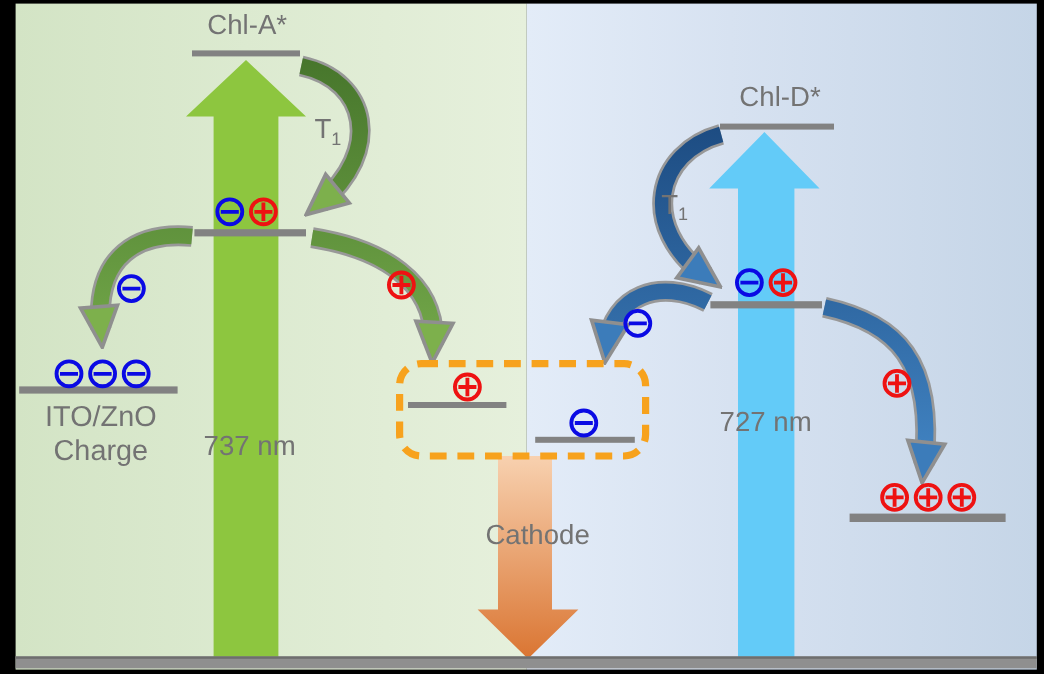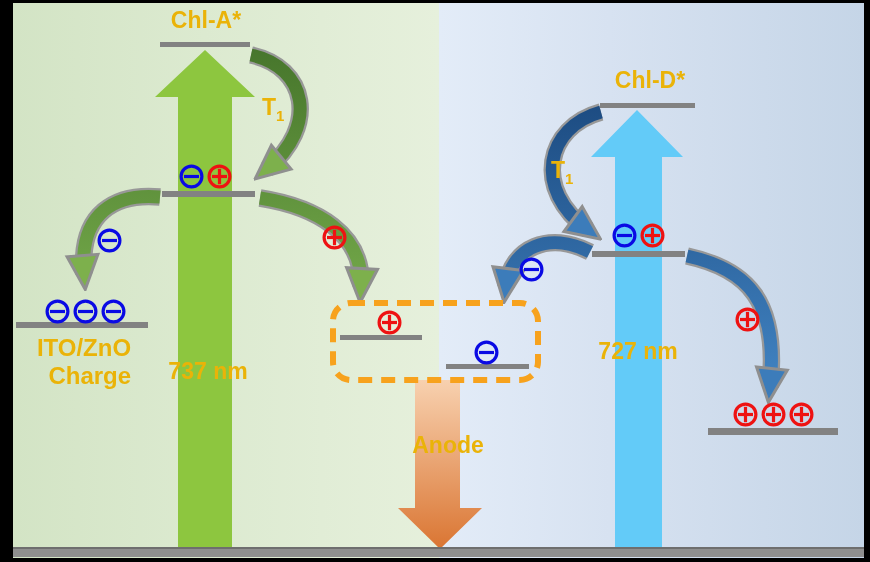--- a/index.html
+++ b/index.html
@@ -16,26 +16,26 @@
   .panel-right{
     left:439px;width:425px;
     background:linear-gradient(to right,#e3ecf8 0%,#d7e2f1 40%,#c5d5e7 100%);
   }
   .overlay{position:absolute;left:0;top:0;pointer-events:none;}
   .substrate{
     position:absolute;left:13px;top:547px;width:851px;height:10px;
     border-top:2px solid #6e6e6e;box-sizing:border-box;
   }
   .label{
-    position:absolute;font-weight:700;color:#eab308;font-size:23px;
+    position:absolute;font-weight:400;color:#737373;font-size:23px;
     white-space:nowrap;line-height:1.1;
   }
   .centered{transform:translateX(-50%);text-align:center;}
   .label sub{font-size:15px;}
-  .elec-label{line-height:28px;font-size:24px;text-align:right;}
+  .elec-label{line-height:28px;font-size:24px;}
   .recomb-label{line-height:28px;}
   .charges{position:absolute;display:flex;gap:1px;}
   .charge{display:block;height:27px;}
   .charge svg{display:block;}
 </style>
 </head>
 <body>
 
 <div class="panel panel-left"></div>
 <div class="panel panel-right"></div>
@@ -246,14 +246,14 @@
 
 <div class="label centered elec-label" style="left:84px;top:334px">
   <div>ITO/ZnO</div>
   <div>Charge</div>
 </div>
 
 <div class="label centered elec-label" style="left:777px;top:440px">
 </div>
 
 <div class="label centered recomb-label" style="left:448px;top:431px">
-  <div>Anode</div>
+  <div>Cathode</div>
 </div>
 
 </body></html>

